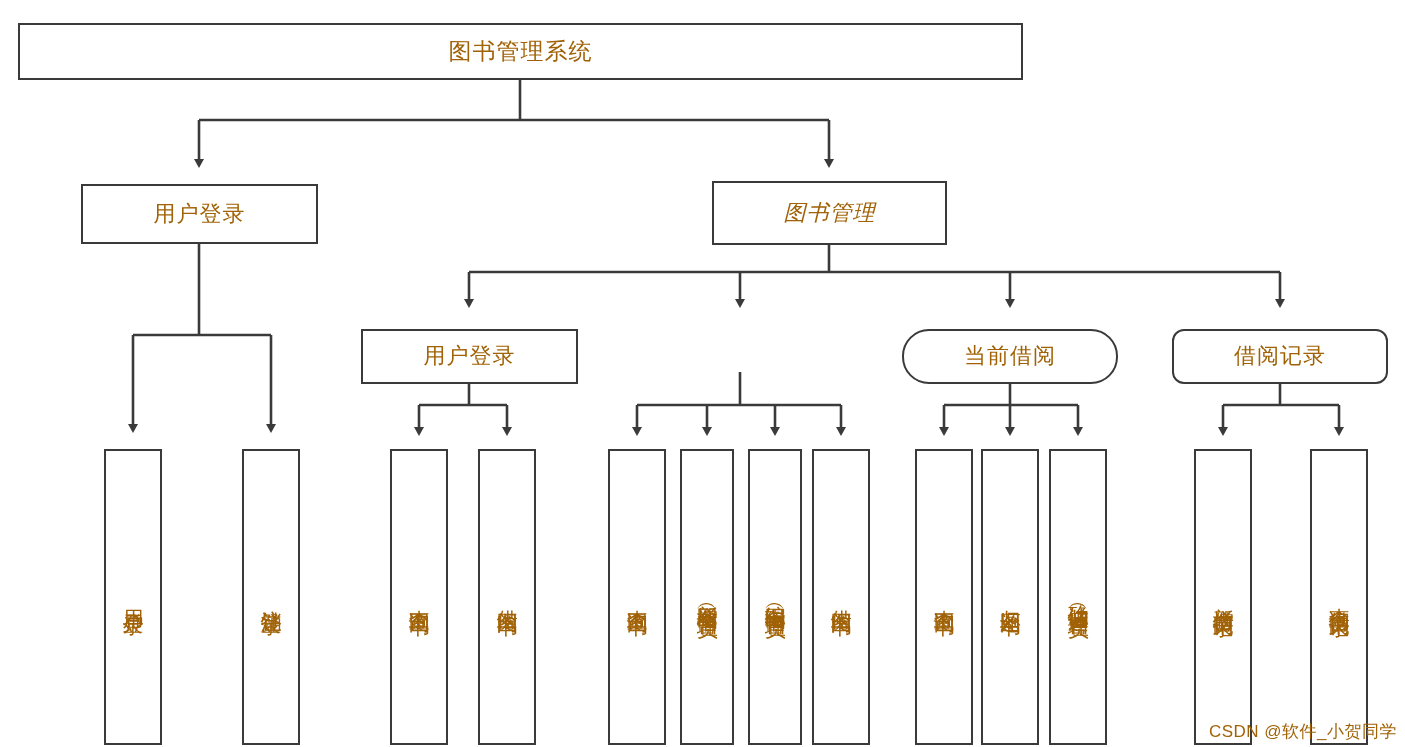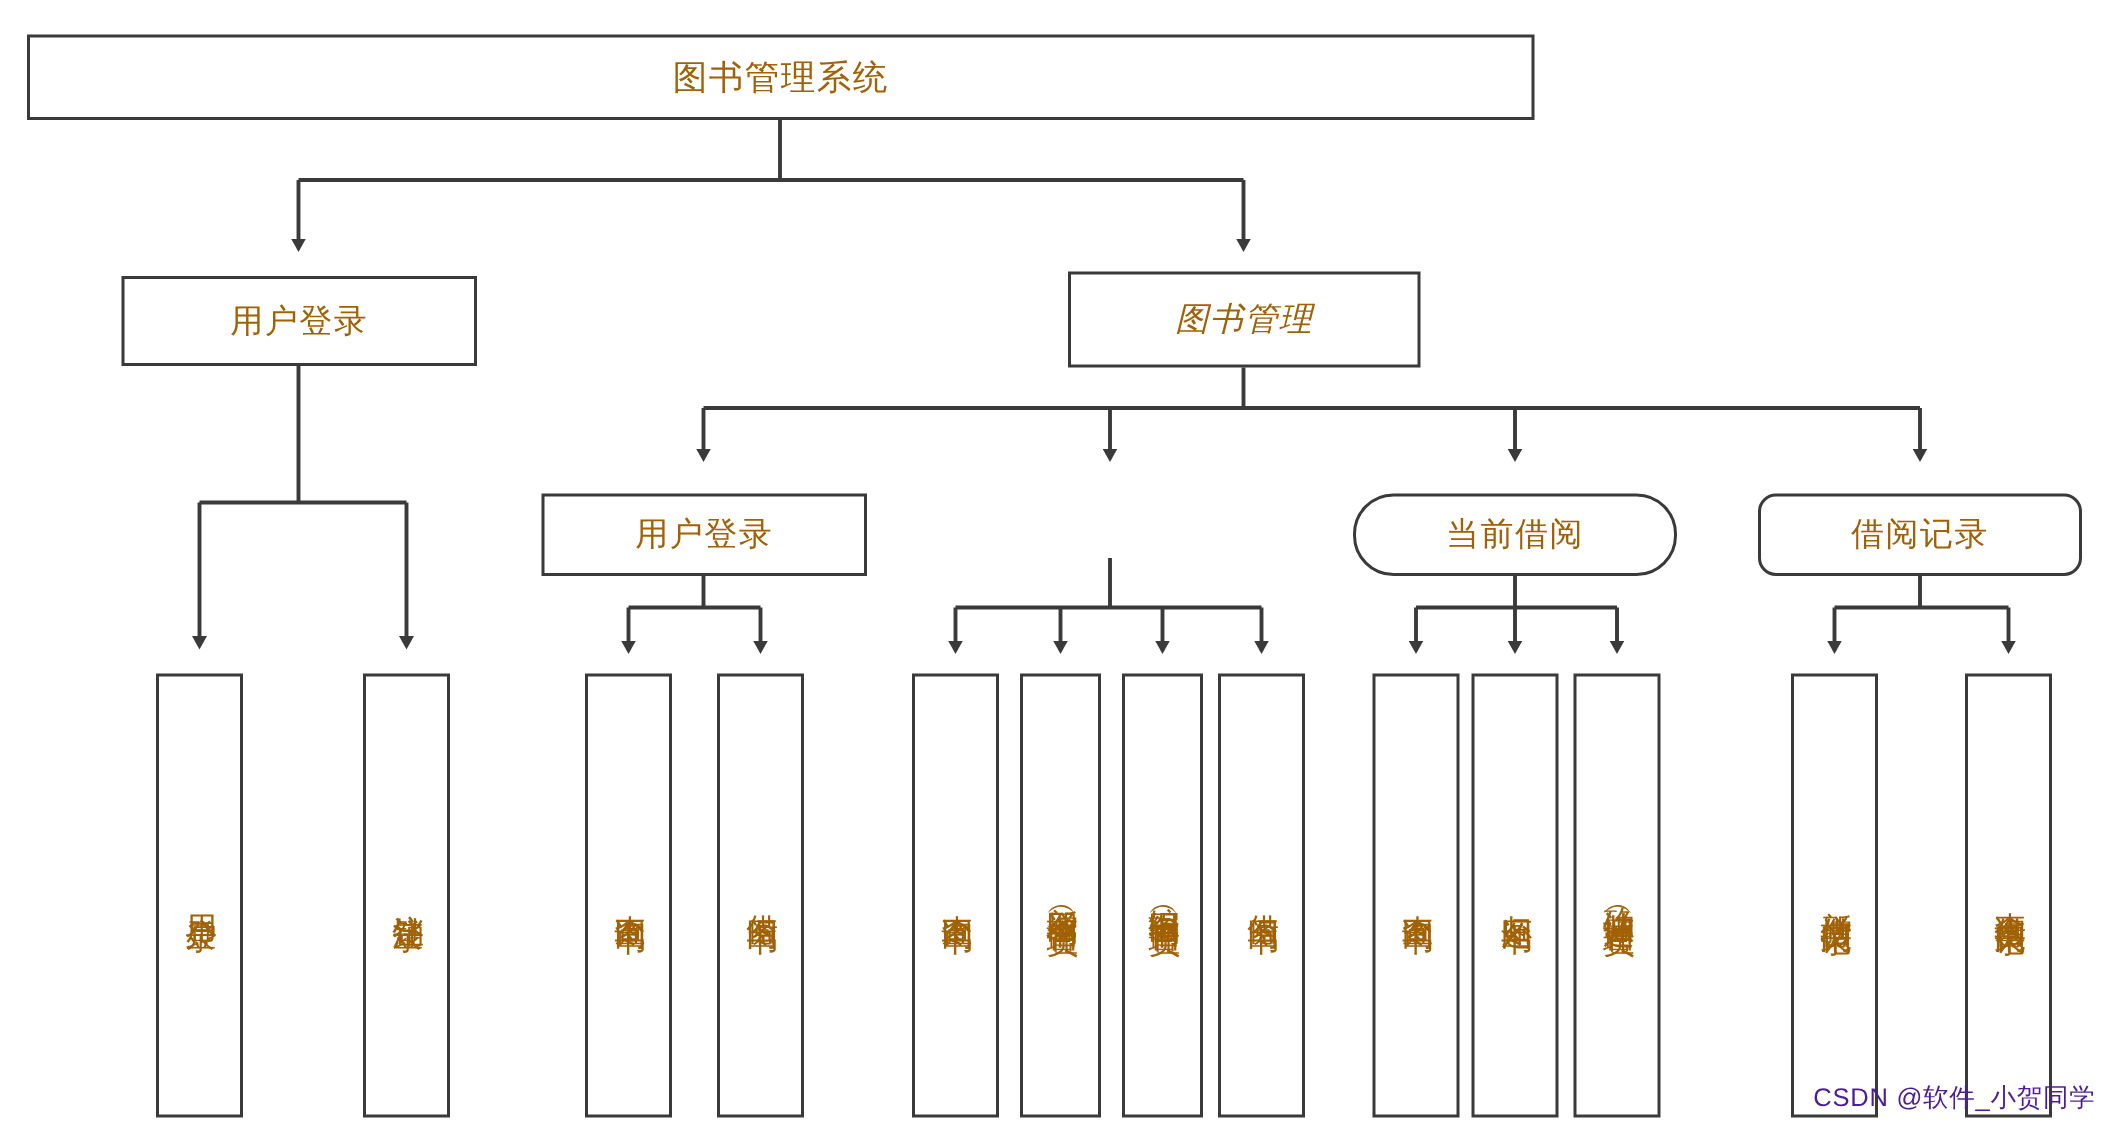--- a/index.html
+++ b/index.html
@@ -59,21 +59,21 @@
     text-align: center;
   }
   #title-node {
     font-size: 23px;
   }
   #watermark {
     position: absolute;
     right: 8px;
     bottom: 4px;
     font-size: 17px;
-    color: #4c1d95;
+    color: #a16207;
     letter-spacing: 0.5px;
     white-space: nowrap;
   }
 </style>
 </head>
 <body>
 
 <div id="canvas">
 
   <svg class="wires" viewBox="0 0 1405 747" xmlns="http://www.w3.org/2000/svg">

